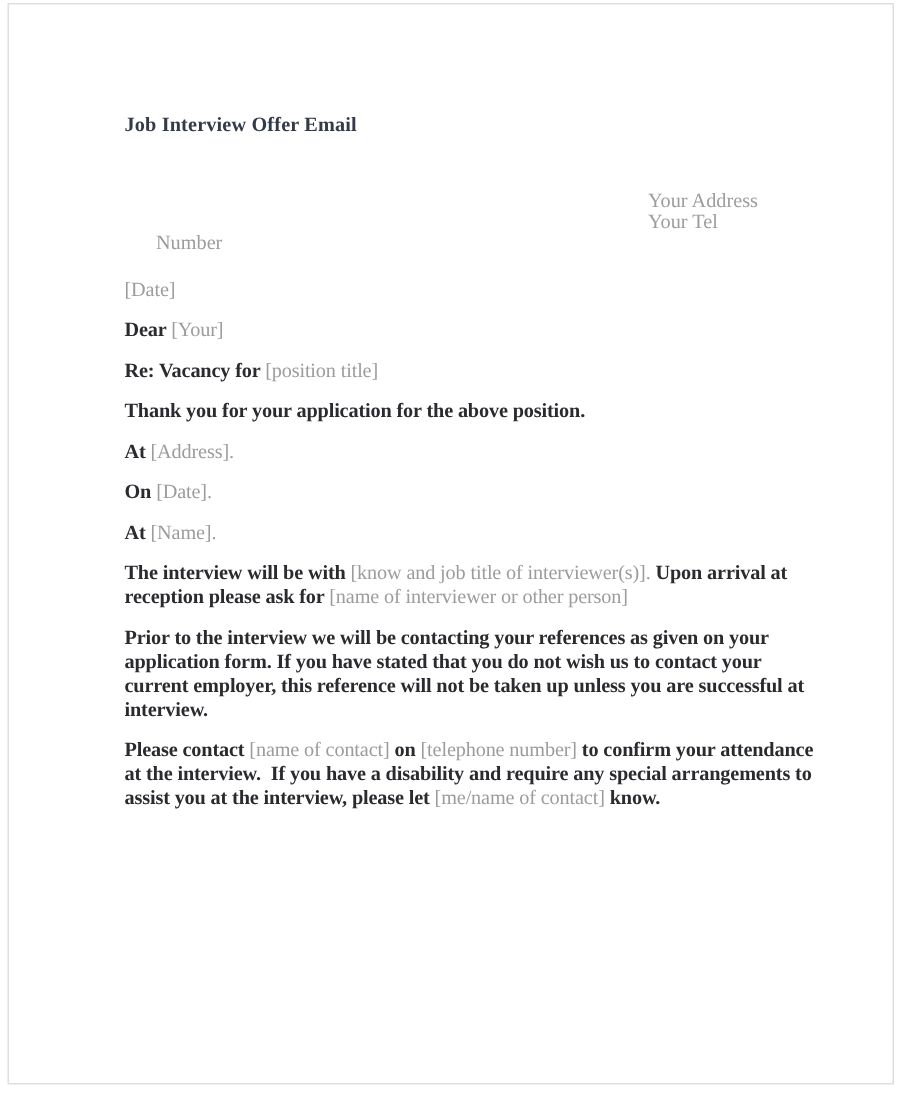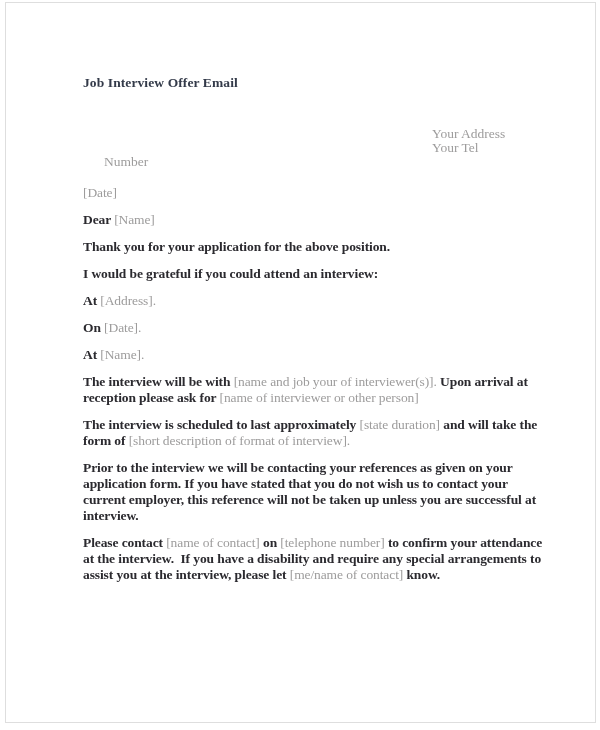--- a/index.html
+++ b/index.html
@@ -77,25 +77,24 @@
   <div class="frame"></div>
   <div class="content">
     <div class="title">Job Interview Offer Email</div>
     <div class="addr">
       <div>Your Address</div>
       <div>Your Tel</div>
     </div>
     <div class="number">Number</div>
     <div class="letter-body">
         <p class="para"><span class="ph">[Date]</span></p>
-        <p class="para"><span class="tx">Dear </span><span class="ph">[Name]</span></p>
+        <p class="para"><span class="tx">Dear </span><span class="ph">[Your]</span></p>
+        <p class="para"><span class="tx">Re: Vacancy for </span><span class="ph">[position title]</span></p>
         <p class="para"><span class="tx">Thank you for your application for the above position.</span></p>
-        <p class="para"><span class="tx">I would be grateful if you could attend an interview:</span></p>
         <p class="para"><span class="tx">At </span><span class="ph">[Address].</span></p>
         <p class="para"><span class="tx">On </span><span class="ph">[Date].</span></p>
         <p class="para"><span class="tx">At </span><span class="ph">[Name].</span></p>
-        <p class="para"><span class="tx">The interview will be with </span><span class="ph">[name and job your of interviewer(s)].</span><span class="tx"> Upon arrival at reception please ask for </span><span class="ph">[name of interviewer or other person]</span></p>
-        <p class="para"><span class="tx">The interview is scheduled to last approximately </span><span class="ph">[state duration]</span><span class="tx"> and will take the form of </span><span class="ph">[short description of format of interview].</span></p>
+        <p class="para"><span class="tx">The interview will be with </span><span class="ph">[know and job title of interviewer(s)].</span><span class="tx"> Upon arrival at reception please ask for </span><span class="ph">[name of interviewer or other person]</span></p>
         <p class="para"><span class="tx">Prior to the interview we will be contacting your references as given on your application form. If you have stated that you do not wish us to contact your current employer, this reference will not be taken up unless you are successful at interview.</span></p>
         <p class="para"><span class="tx">Please contact </span><span class="ph">[name of contact]</span><span class="tx"> on </span><span class="ph">[telephone number]</span><span class="tx"> to confirm your attendance at the interview.  If you have a disability and require any special arrangements to assist you at the interview, please let </span><span class="ph">[me/name of contact]</span><span class="tx"> know.</span></p>
       </div>
   </div>
 </div>
 
 </body></html>

